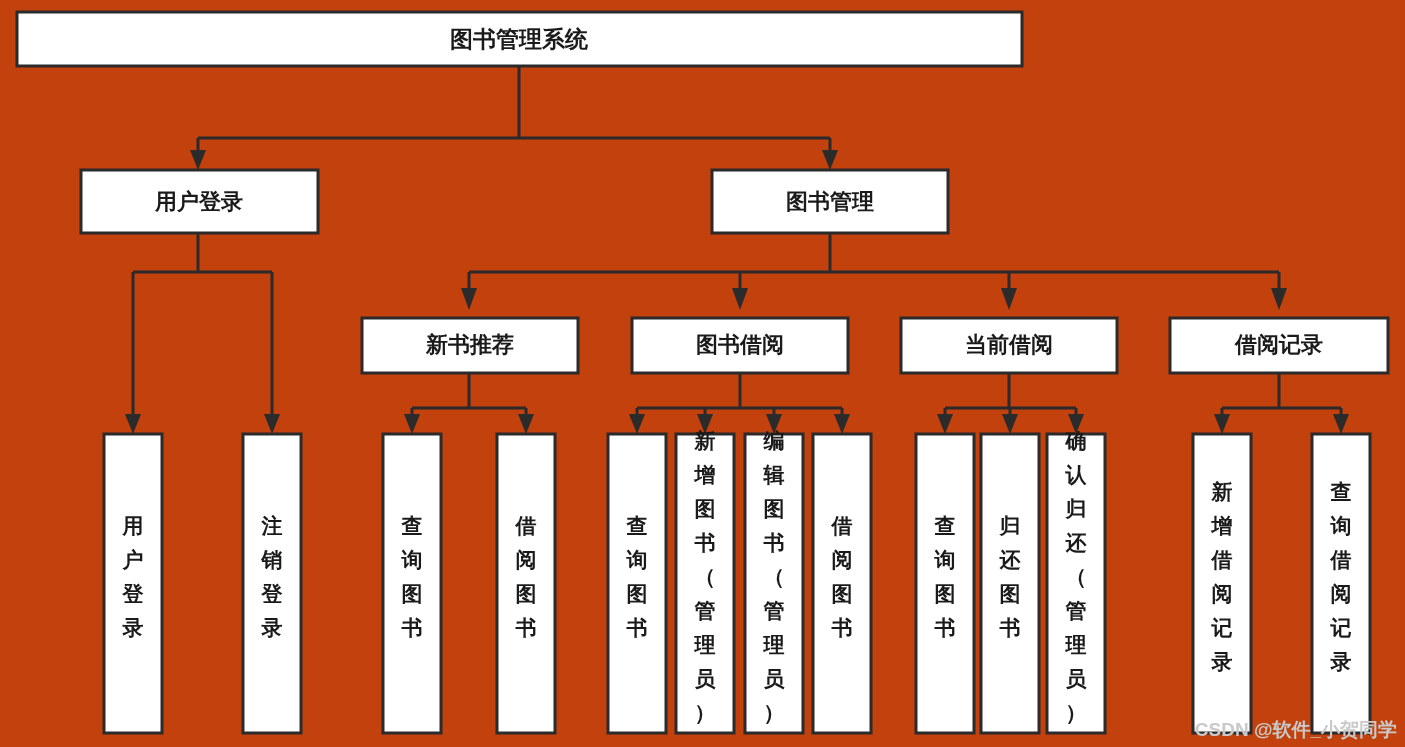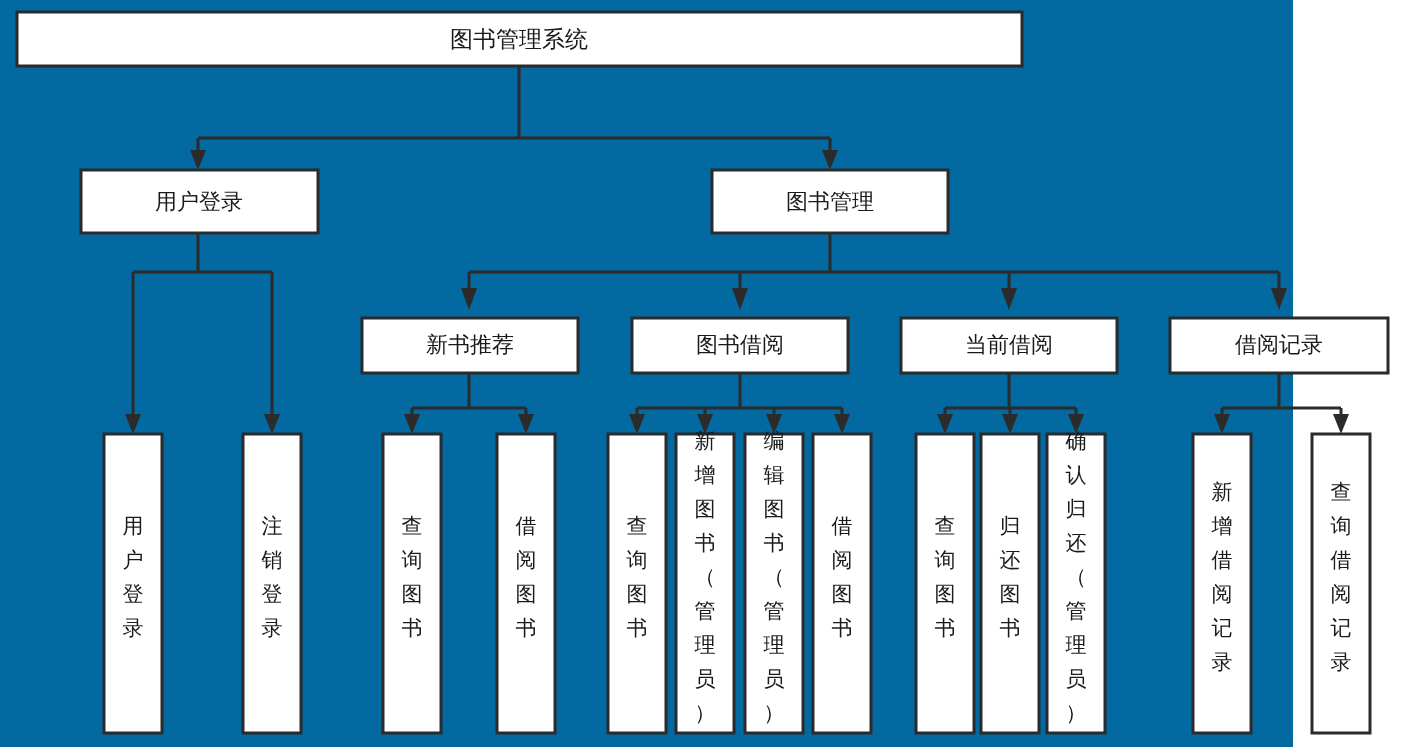--- a/index.html
+++ b/index.html
@@ -1,18 +1,18 @@
 <!DOCTYPE html>
 <html><head>
 <meta charset="utf-8">
 <style>
   html,body{margin:0;padding:0;background:#ffffff;}
   body{width:1405px;height:747px;overflow:hidden;
        font-family:"Liberation Sans","DejaVu Sans",sans-serif;}
-  #stage{position:relative;width:1293px;height:747px;background:#0369a1;}
+  #stage{position:relative;width:1405px;height:747px;background:#c2410c;font-weight:bold;}
   svg{position:absolute;left:0;top:0;}
   .nodebox{fill:#ffffff;stroke:#2b2b2b;stroke-width:3;}
   .conn{fill:none;stroke:#2b2b2b;stroke-width:3;}
   .arrowhead{fill:#2b2b2b;stroke:none;}
   .lbl{font-family:"Liberation Sans","DejaVu Sans",sans-serif;
        fill:#1a1a1a;font-size:22px;text-anchor:middle;dominant-baseline:middle;}
   .lbl-root{font-size:23px;}
   .vlbl{font-family:"Liberation Sans","DejaVu Sans",sans-serif;
         fill:#1a1a1a;font-size:21px;text-anchor:middle;}
   .watermark{position:absolute;right:8px;bottom:4px;
@@ -175,14 +175,15 @@
       <rect class="nodebox" x="1193" y="434" width="58" height="299"></rect>
       <text class="vlbl leaf-v" x="1222" y="584"><tspan x="1222" y="499">新</tspan><tspan x="1222" y="533">增</tspan><tspan x="1222" y="567">借</tspan><tspan x="1222" y="601">阅</tspan><tspan x="1222" y="635">记</tspan><tspan x="1222" y="669">录</tspan></text>
     </g>
     <g>
       <rect class="nodebox" x="1312" y="434" width="58" height="299"></rect>
       <text class="vlbl leaf-v" x="1341" y="584"><tspan x="1341" y="499">查</tspan><tspan x="1341" y="533">询</tspan><tspan x="1341" y="567">借</tspan><tspan x="1341" y="601">阅</tspan><tspan x="1341" y="635">记</tspan><tspan x="1341" y="669">录</tspan></text>
     </g>
 
   </svg>
 
+  <div class="watermark">CSDN @软件_小贺同学</div>
 
 </div>
 
 </body></html>

